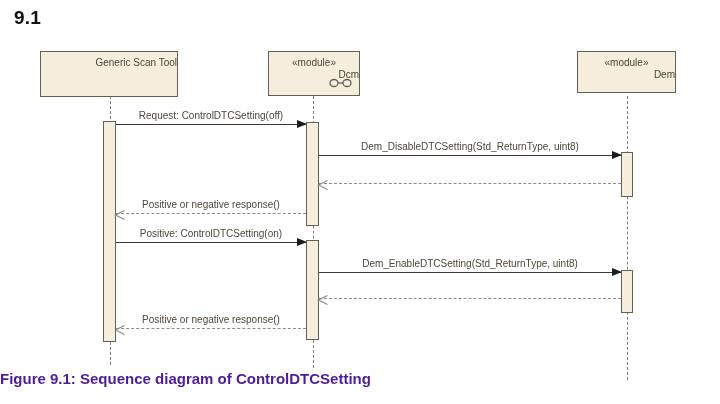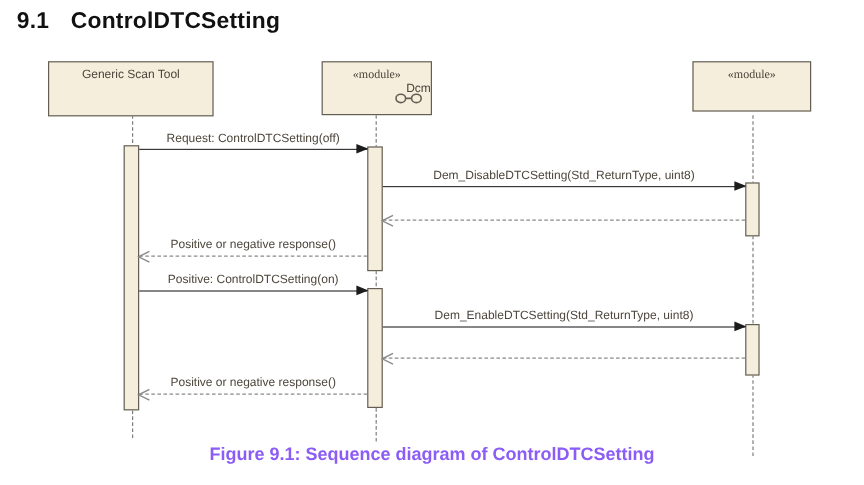--- a/index.html
+++ b/index.html
@@ -11,21 +11,21 @@
   .sec-title{
     position:absolute; left:14px; top:7px; display:flex; gap:18px;
     font-size:19px; font-weight:bold; color:#111111; letter-spacing:.2px;
   }
   
   .actor-box{
     position:absolute; box-sizing:border-box;
     background:#f6eedd; border:1.5px solid #635f55;
     color:#4a443a; font-size:10px; text-align:center;
   }
-  .actor-box .stereo{ margin-top:5px; line-height:12px;font-family:Liberation Serif, serif; }
+  .actor-box .stereo{ margin-top:5px; line-height:12px; }
   .actor-box .aname{ line-height:12px;text-align:right; }
   .actor-box .single{ margin-top:5px; line-height:12px; }
   .assembly-icon{ position:absolute; right:7px; bottom:5px; }
   
   .lifeline{
     position:absolute; width:0; border-left:1px dashed #7d7d7d;
   }
   
   .activation{
     position:absolute; box-sizing:border-box;
@@ -39,60 +39,60 @@
     position:absolute; left:0; right:0; bottom:3px; text-align:center;
     font-size:10px; color:#4c463b; white-space:nowrap;margin-top:44px;
   }
   .arr-filled-r{
     position:absolute; right:-1px; top:-4px; width:0; height:0;
     border-left:10px solid #1c1c1c; border-top:4px solid transparent; border-bottom:4px solid transparent;
   }
   .arr-open-l{ position:absolute; left:-2px; top:-6px; }
   
   .caption{
-    position:absolute; left:0; right:0; top:370px; text-align:center;
-    font-size:15px; font-weight:bold; color:#8b5cf6; z-index:3;
+    position:absolute; left:0; right:0; top:370px; text-align:left;
+    font-size:15px; font-weight:bold; color:#4c1d95; z-index:3;
   }
   .watermark{
     position:absolute; left:545px; top:358px; font-size:17px; color:#b6b6b6;
     letter-spacing:1px; z-index:2; white-space:nowrap;
   }
 </style>
 </head>
 <body>
 
 <div class="canvas">
 
   <div class="sec-title">
     <span>9.1</span>
-    <span>ControlDTCSetting</span>
   </div>
 
   <div class="lifeline" style="left:110px; top:96px; height:269px;"></div>
   <div class="lifeline" style="left:313px; top:96px; height:272px;"></div>
   <div class="lifeline" style="left:627px; top:96px; height:284px;"></div>
 
-  <div class="actor-box" style="left:40px; top:51px; width:138px; height:46px;">
+  <div class="actor-box" style="left:40px; top:51px; width:138px; height:46px;text-align:right;">
     <div class="single">Generic Scan Tool</div>
   </div>
 
   <div class="actor-box" style="left:268px; top:51px; width:92px; height:45px;">
     <div class="stereo">«module»</div>
     <div class="aname">Dcm</div>
     <span class="assembly-icon">
       <svg width="23" height="10" viewBox="0 0 23 10">
         <ellipse cx="5" cy="5" rx="4" ry="3.5" fill="none" stroke="#635f55" stroke-width="1.3"></ellipse>
         <line x1="9" y1="5" x2="14" y2="5" stroke="#635f55" stroke-width="1.3"></line>
         <ellipse cx="18" cy="5" rx="4" ry="3.5" fill="none" stroke="#635f55" stroke-width="1.3"></ellipse>
       </svg>
     </span>
   </div>
 
   <div class="actor-box" style="left:577px; top:51px; width:99px; height:42px;">
     <div class="stereo">«module»</div>
+    <div class="aname">Dem</div>
   </div>
 
   <div class="activation" style="left:103px; top:121px; width:13px; height:221px;"></div>
   <div class="activation" style="left:306px; top:122px; width:13px; height:104px;"></div>
   <div class="activation" style="left:306px; top:240px; width:13px; height:100px;"></div>
   <div class="activation" style="left:621px; top:152px; width:12px; height:45px;"></div>
   <div class="activation" style="left:621px; top:270px; width:12px; height:43px;"></div>
 
   <div class="msg" style="left:116px; top:124px; width:190px;">
     <div class="label">Request: ControlDTCSetting(off)</div>

